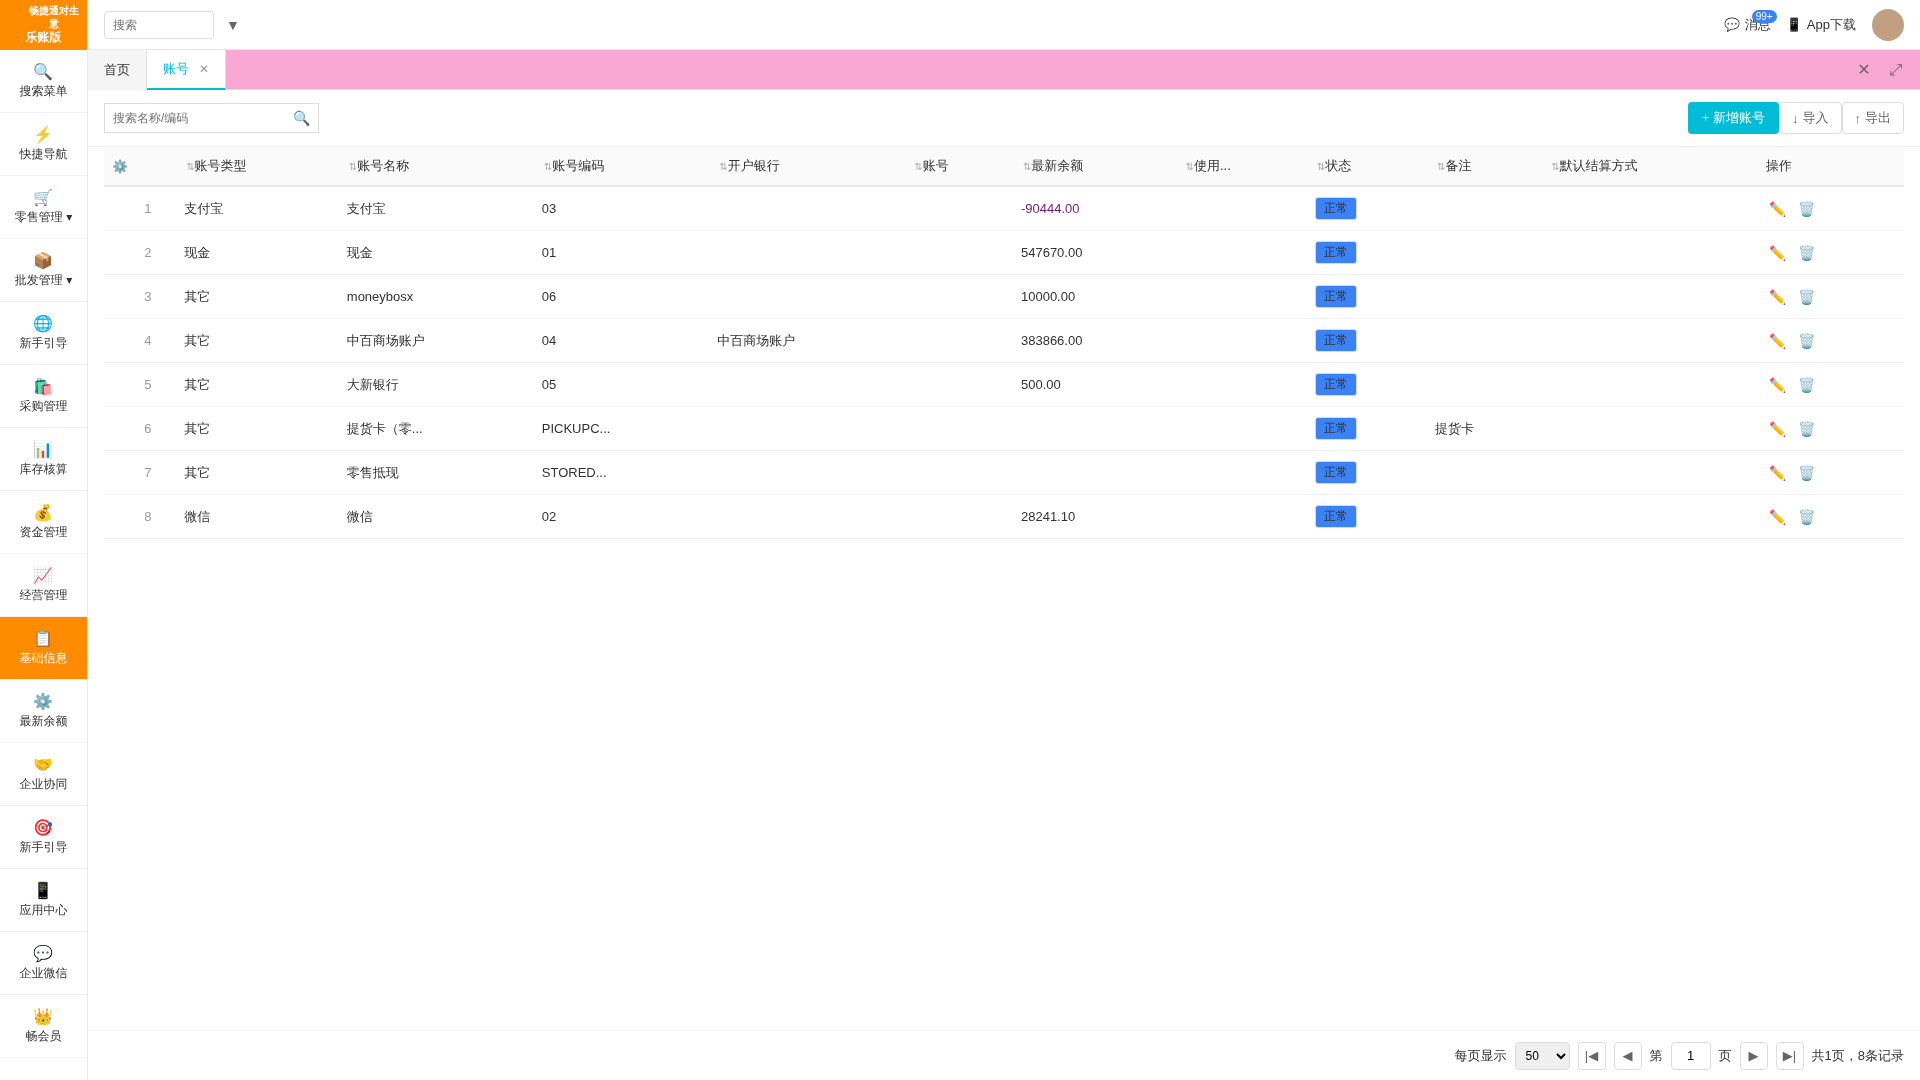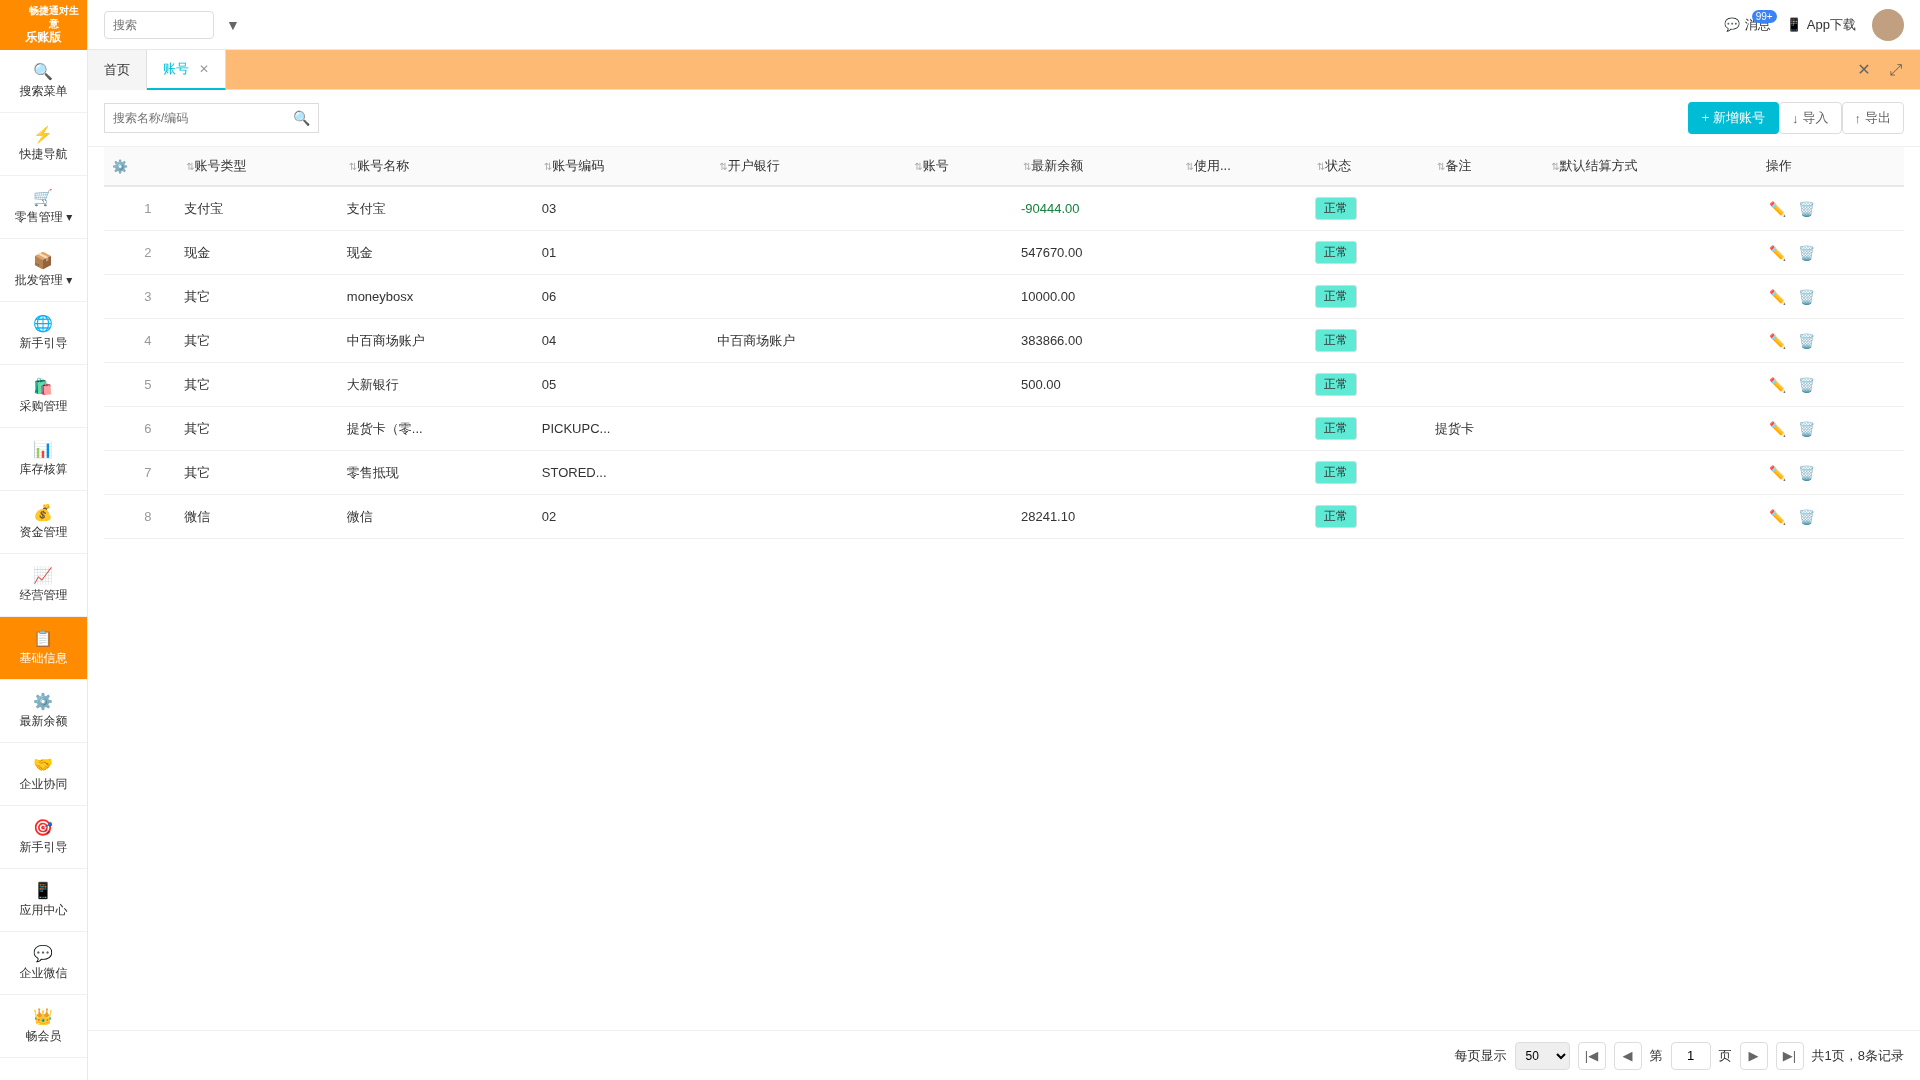--- a/index.html
+++ b/index.html
@@ -131,21 +131,21 @@
       width: 32px;
       height: 32px;
       border-radius: 50%;
       background: #d9d9d9;
       overflow: hidden;
     }
 
     
     .tab-bar {
       height: 40px;
-      background: #fdba74;
+      background: #f9a8d4;
       display: flex;
       align-items: center;
       padding: 0 0;
       border-bottom: 1px solid #e0e0e0;
       flex-shrink: 0;
     }
     .tab-item {
       height: 40px;
       padding: 0 16px;
       display: flex;
@@ -288,21 +288,21 @@
       border-bottom: 1px solid #f0f0f0;
     }
     tbody td {
       padding: 10px 8px;
       color: #333;
       white-space: nowrap;
     }
     .status-badge {
       display: inline-block;
       padding: 2px 8px;
-      background: #5eead4;
+      background: #3b82f6;
       border: 1px solid #d9d9d9;
       border-radius: 3px;
       font-size: 12px;
       color: #333;
     }
     .action-btn {
       background: none;
       border: none;
       cursor: pointer;
       color: #666;
@@ -509,21 +509,21 @@
           </thead>
         <tbody id="table-body">
             <tr style="background: rgb(255, 255, 255);">
               <td></td>
               <td style="color: rgb(153, 153, 153);">1</td>
               <td>支付宝</td>
               <td>支付宝</td>
               <td>03</td>
               <td></td>
               <td></td>
-              <td style="color: #15803d;">-90444.00</td>
+              <td style="color: #701a75;">-90444.00</td>
               <td></td>
               <td><span class="status-badge">正常</span></td>
               <td></td>
               <td></td>
               <td>
     <button class="action-btn" title="编辑">✏️</button>
     <button class="action-btn" title="删除">🗑️</button>
   </td>
             </tr>
             <tr style="background: rgb(255, 255, 255);">

